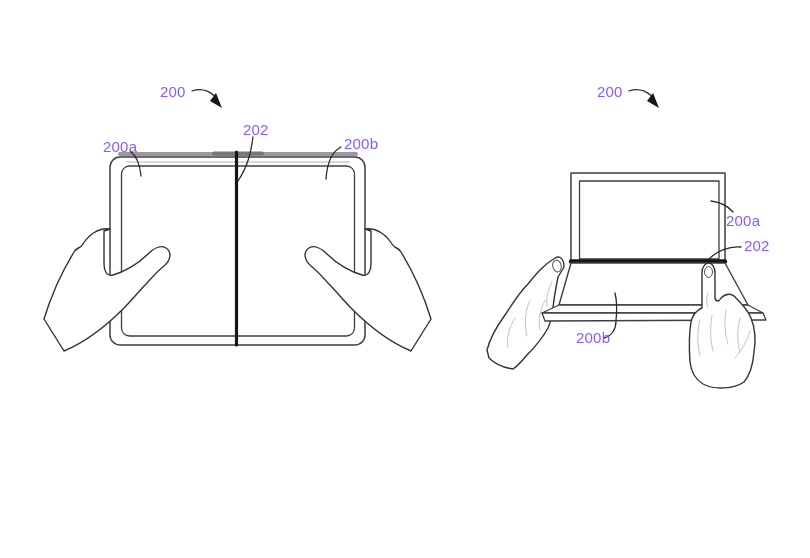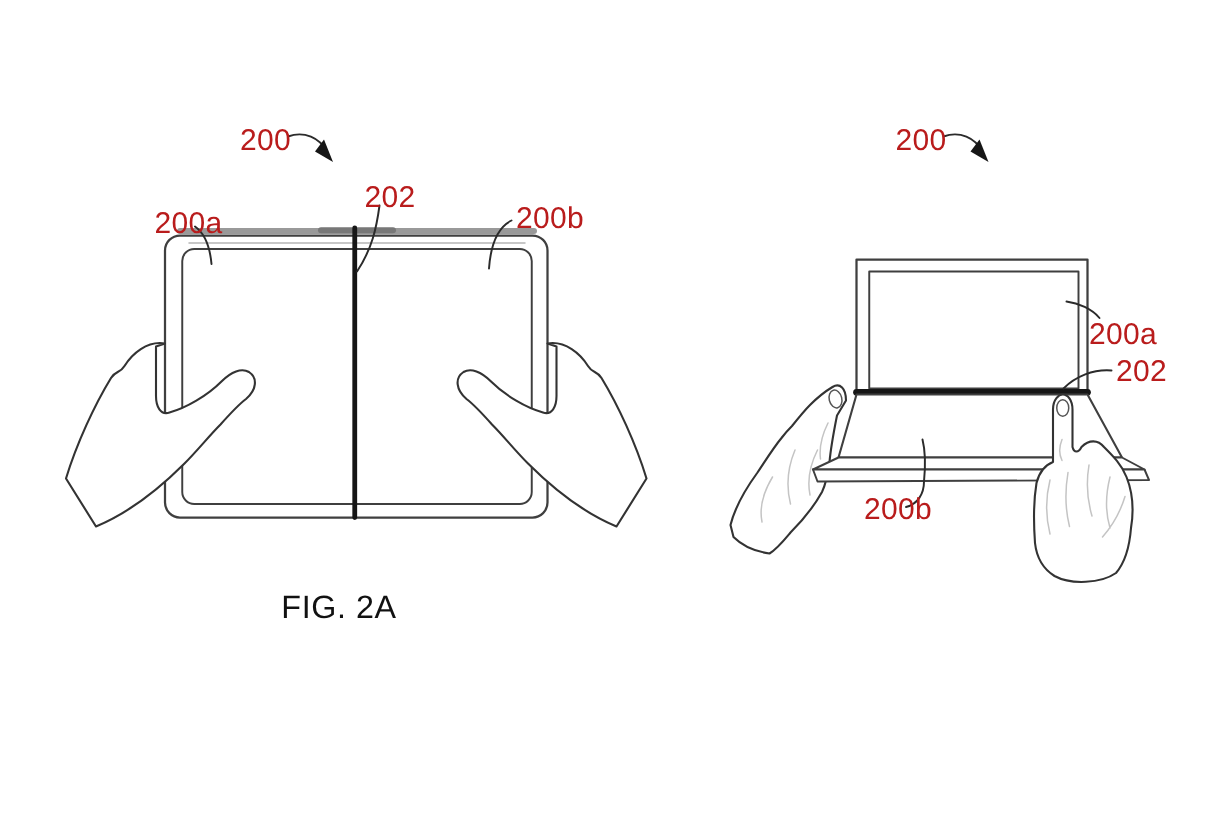--- a/index.html
+++ b/index.html
@@ -7,22 +7,22 @@
     width:810px;height:558px;
     background:#ffffff;
     font-family:"Liberation Sans", sans-serif;
     position:relative;
     overflow:hidden;
   }
   .stage{position:absolute;left:0;top:0;width:810px;height:558px;}
   svg.lineart{position:absolute;left:0;top:0;}
   .ref-label{
     position:absolute;
-    font-size:20px;
-    color:#b91c1c;
+    font-size:15px;
+    color:#8b5cf6;
     letter-spacing:0.2px;
     white-space:nowrap;
     line-height:1;
   }
   .fig-caption{
     position:absolute;
     font-size:21.5px;
     color:#111111;
     letter-spacing:0.4px;
     width:150px;
@@ -149,20 +149,19 @@
         <path d="M 604,338 C 612,336 616,329 616,321 C 617,311 617,301 615,293"></path>
       </g>
       <polygon points="659,108 647,101 653,93" fill="#161616" stroke="none"></polygon>
     </g>
   </svg>
 
   <div class="ref-label" style="left:160px;top:84px;">200</div>
   <div class="ref-label" style="left:103px;top:139px;">200a</div>
   <div class="ref-label" style="left:243px;top:122px;">202</div>
   <div class="ref-label" style="left:344px;top:136px;">200b</div>
-  <div class="fig-caption" style="left:151px;top:395px;">FIG. 2A</div>
 
   <div class="ref-label" style="left:597px;top:84px;">200</div>
   <div class="ref-label" style="left:726px;top:213px;">200a</div>
   <div class="ref-label" style="left:744px;top:238px;">202</div>
   <div class="ref-label" style="left:576px;top:330px;">200b</div>
 
 </div>
 
 </body></html>

